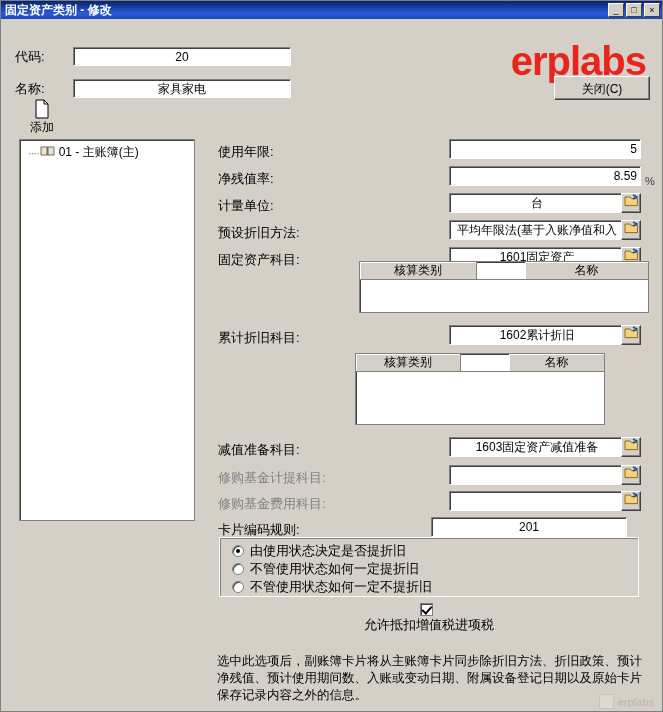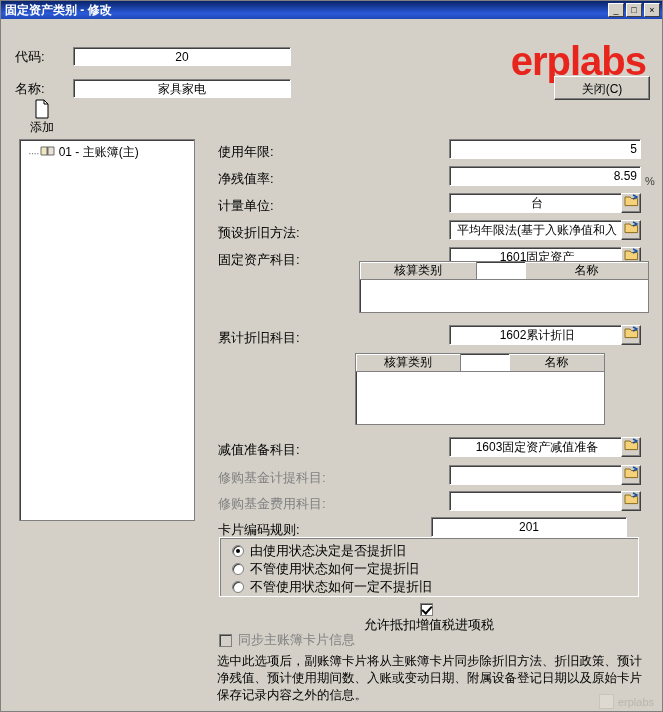--- a/index.html
+++ b/index.html
@@ -521,24 +521,20 @@
       <span class="radio"></span>
       <span>不管使用状态如何一定不提折旧</span>
     </div>
   </div>
 
   <div class="checks">
     <div class="check-row" style="padding-left:0;flex-direction:column;">
       <span class="cbox on"></span>
       <span>允许抵扣增值税进项税</span>
     </div>
-    <div class="check-row" style="padding-left:0; margin-top:10px;">
-      <span class="cbox dis"></span>
-      <span class="dimtext">同步主账簿卡片信息</span>
-    </div>
   </div>
 
   <div class="note">选中此选项后，副账簿卡片将从主账簿卡片同步除折旧方法、折旧政策、预计净残值、预计使用期间数、入账或变动日期、附属设备登记日期以及原始卡片保存记录内容之外的信息。</div>
 
   <div class="wm">
     <span class="wmbox"></span>
     <span>erplabs</span>
   </div>
 
 </div>

